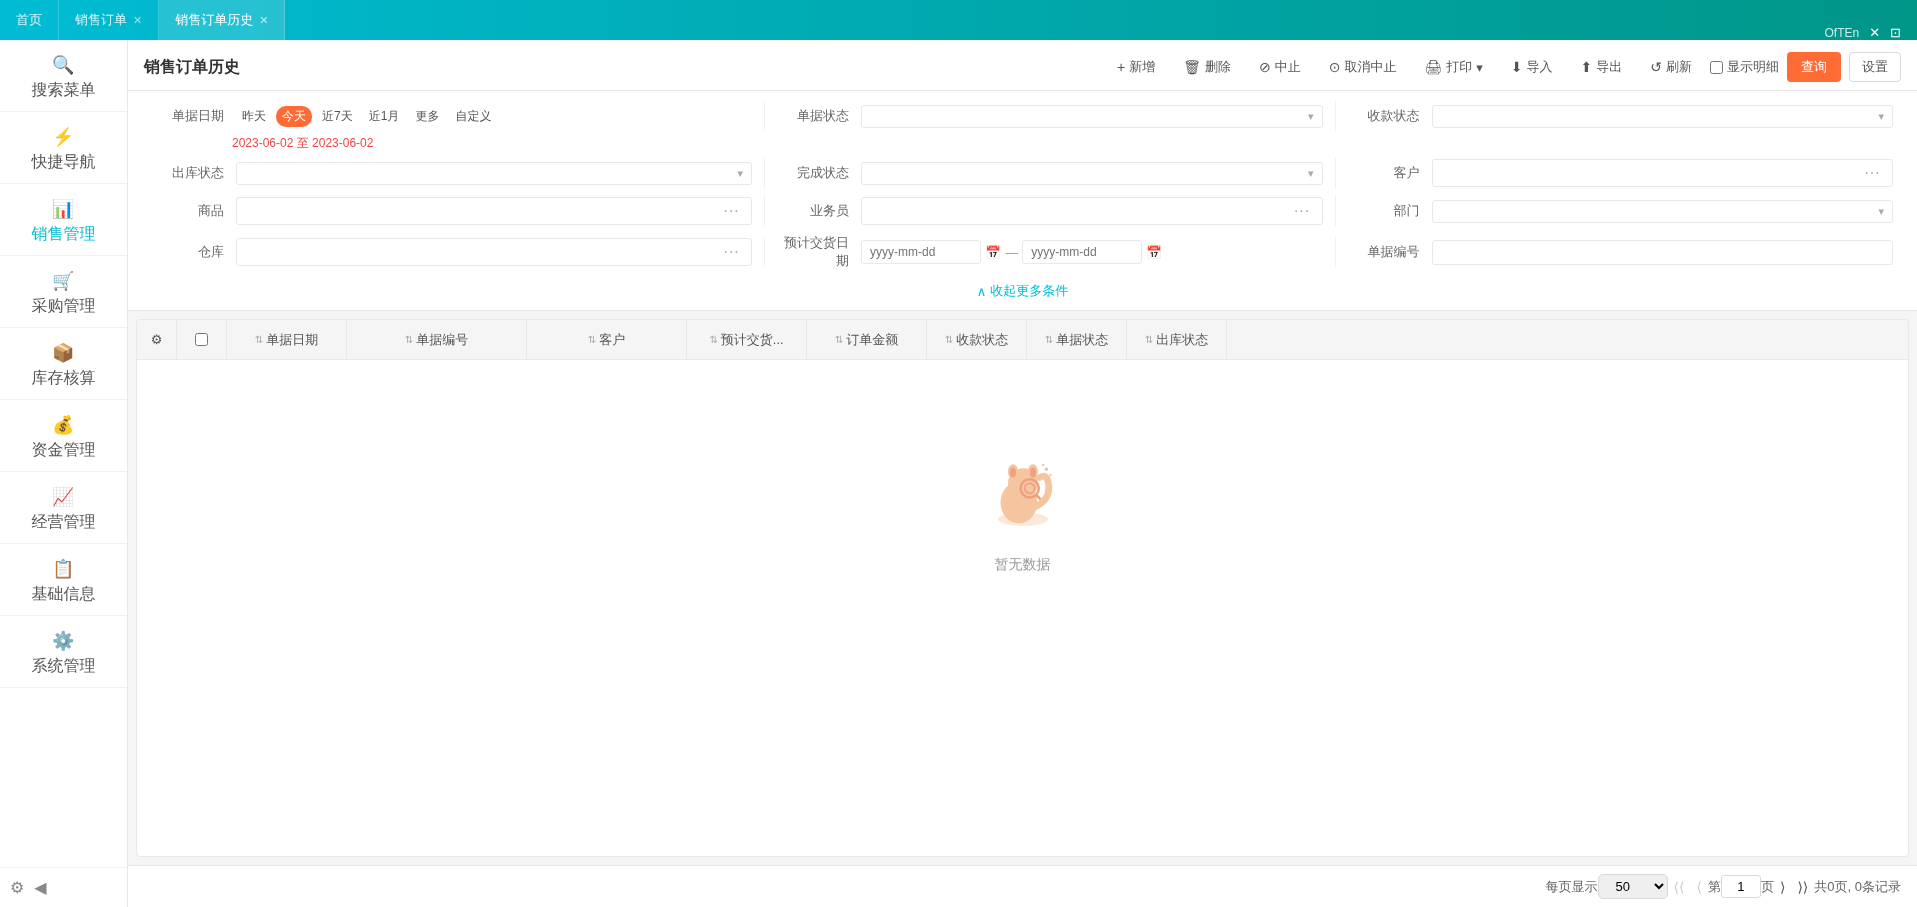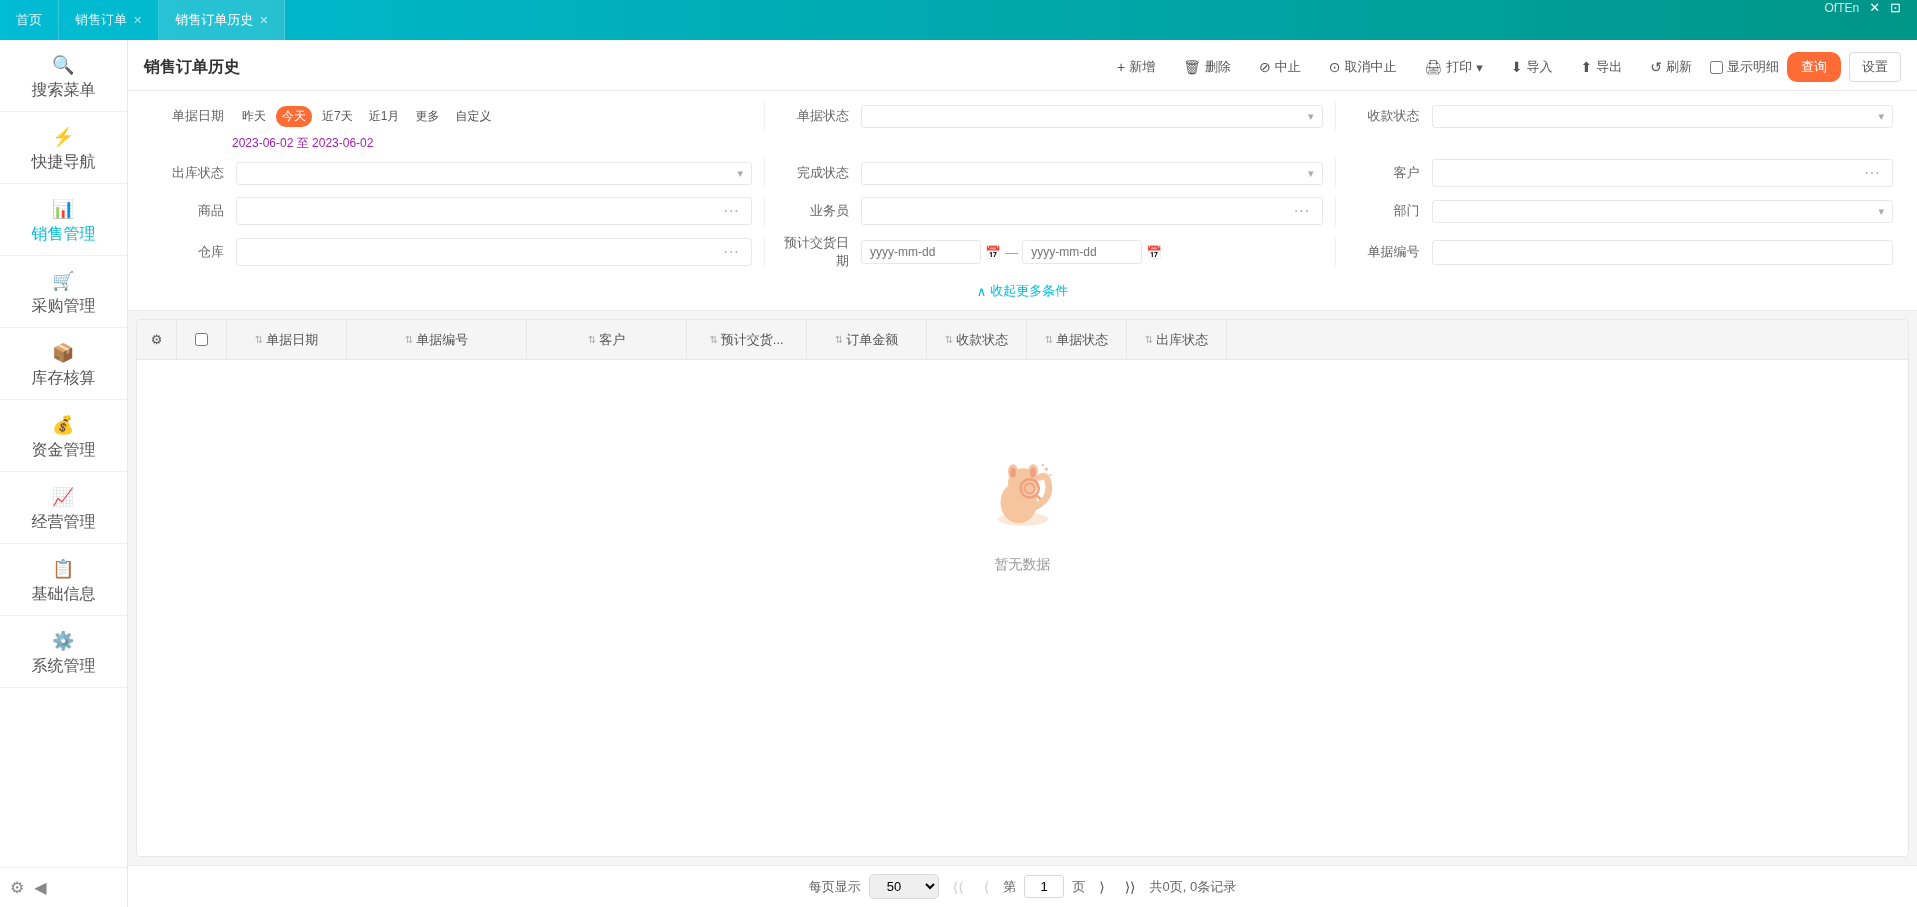--- a/index.html
+++ b/index.html
@@ -3,21 +3,21 @@
   <meta charset="utf-8">
   <style>
     * { box-sizing: border-box; margin: 0; padding: 0; font-family: 'Microsoft YaHei', Arial, sans-serif; font-size: 13px; }
     body { display: flex; flex-direction: column; height: 907px; width: 1917px; overflow: hidden; background: #f5f5f5; }
 
     
     .top-bar {
       height: 40px;
       background: linear-gradient(90deg, #00bcd4, #009688);
       display: flex;
-      align-items: flex-start;
+      align-items: flex-end;
       padding: 0 0 0 0;
       color: white;
       flex-shrink: 0;
     }
     .top-bar-tabs {
       display: flex;
       align-items: stretch;
       height: 100%;
       flex: 1;
     }
@@ -128,21 +128,21 @@
       background: none;
       cursor: pointer;
       color: #555;
       font-size: 13px;
       border-radius: 3px;
     }
     .toolbar-btn .btn-icon { font-size: 14px; }
     .btn-primary {
       background: #ff6b35 !important;
       color: white !important;
-      border-radius: 10px;
+      border-radius: 4px;
       padding: 6px 14px;
     }
     .btn-secondary {
       background: white;
       color: #555;
       border: 1px solid #d9d9d9;
       border-radius: 4px;
       padding: 5px 12px;
       cursor: pointer;
       font-size: 13px;
@@ -189,21 +189,21 @@
       font-size: 12px;
       color: #555;
     }
     .date-tag.active {
       background: #ff6b35;
       color: white;
       border-radius: 10px;
     }
     .date-range-text {
       font-size: 12px;
-      color: #a21caf;
+      color: #ef4444;
     }
     .select-field {
       flex: 1;
       display: flex;
       align-items: center;
       border: 1px solid #e8e8e8;
       border-radius: 3px;
       padding: 4px 8px;
       background: white;
       cursor: pointer;
@@ -314,25 +314,24 @@
     }
     .empty-text {
       color: #999;
       font-size: 14px;
     }
 
     
     .pagination-bar {
       display: flex;
       align-items: center;
-      justify-content: center;
+      justify-content: flex-end;
       padding: 8px 16px;
       background: white;
       border-top: 1px solid #e8e8e8;
-      gap: 8px;
       flex-shrink: 0;
     }
     .page-size-label { color: #666; font-size: 13px; }
     .page-size-select {
       border: 1px solid #d9d9d9;
       border-radius: 5px;
       padding: 3px 13px;
       font-size: 13px;
       outline: none;
     }

